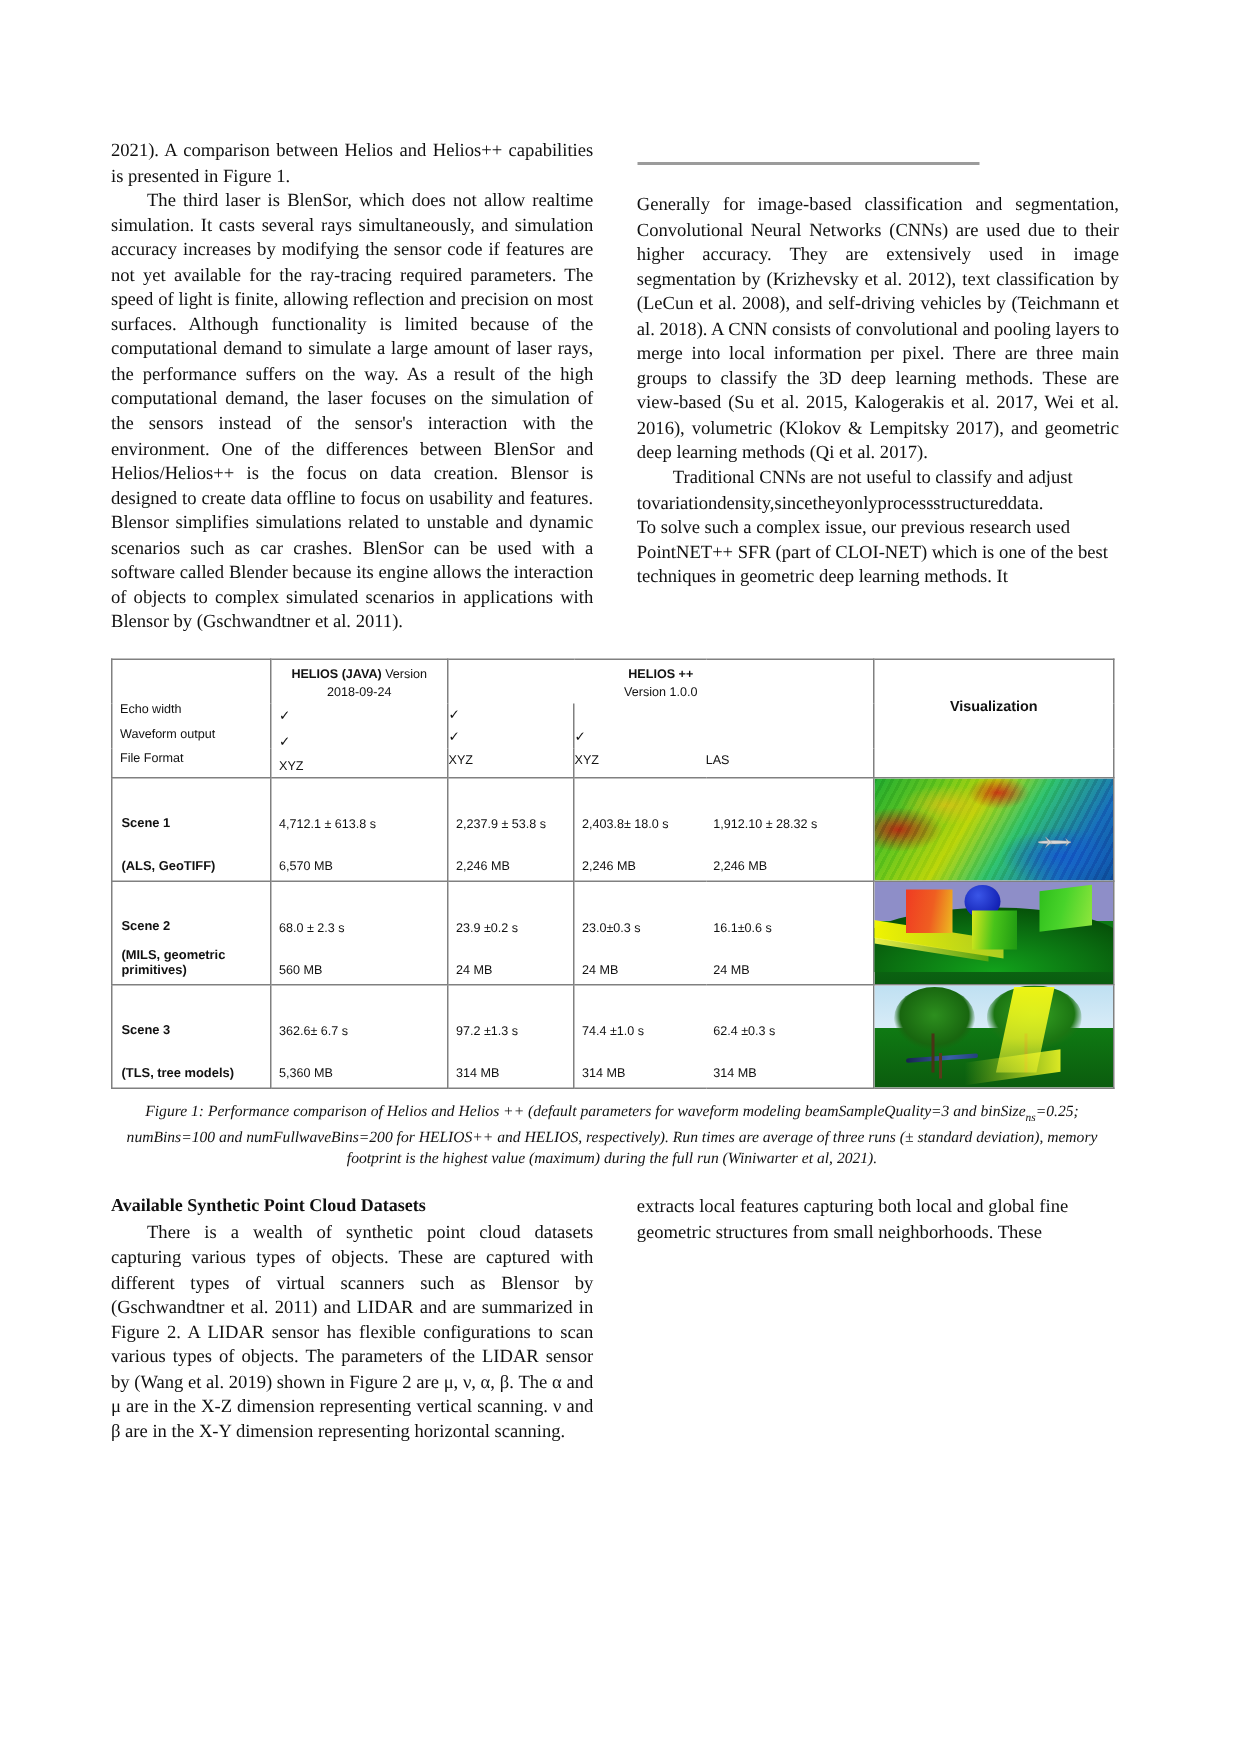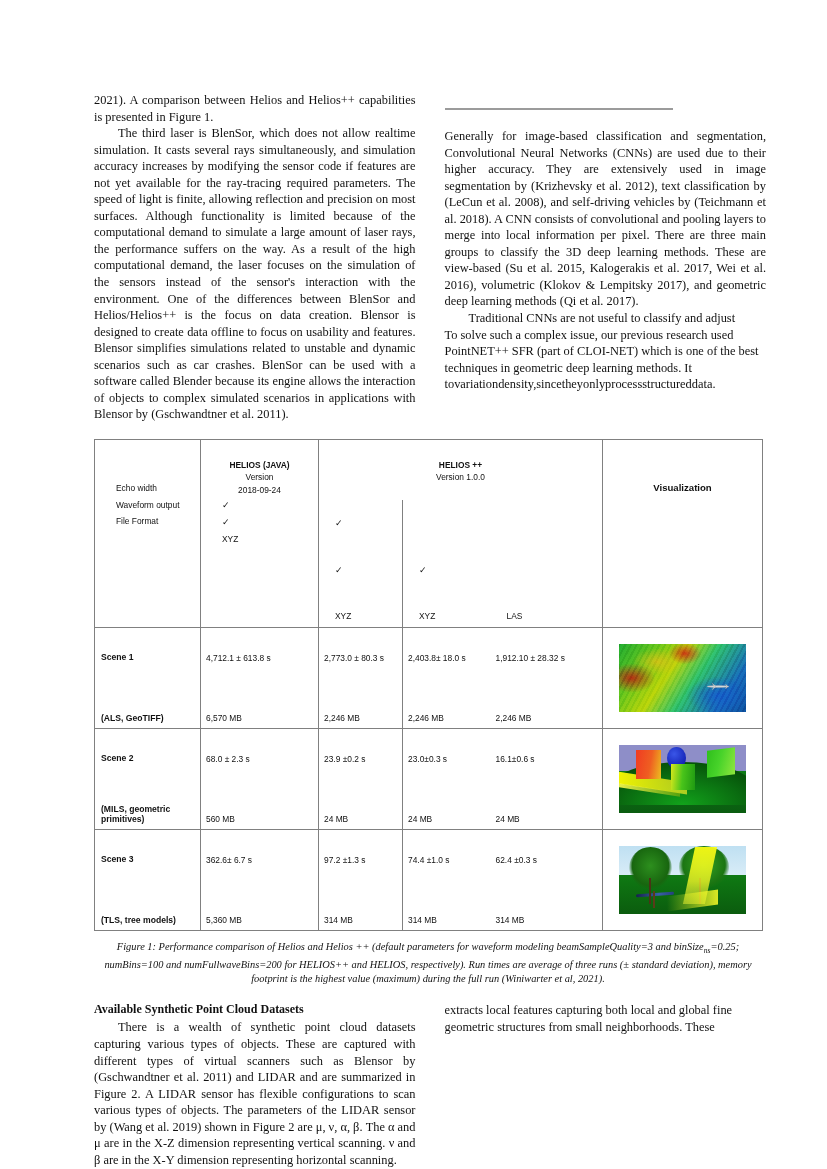--- a/index.html
+++ b/index.html
@@ -13,21 +13,21 @@
   }
   .page {
     position: relative;
     width: 827px;
     height: 1169px;
     background: #ffffff;
     overflow: hidden;
   }
   .content {
     position: absolute;
-    left: 94px;
+    left: 74px;
     top: 92px;
     width: 672px;
   }
   
   .cols {
     display: flex;
     gap: 29px;
     align-items: flex-start;
   }
   .col {
@@ -75,21 +75,21 @@
     border-collapse: collapse;
     width: 668px;
     table-layout: fixed;
     font-family: "Liberation Sans", sans-serif;
     font-size: 8.4px;
     color: #111;
   }
   table.perf td {
     border: 1px solid #808080;
     vertical-align: top;
-    padding: 16px;
+    padding: 0;
   }
   .c1 { width: 106px; }
   .c2 { width: 118px; }
   .c3 { width: 84px; }
   .c4 { width: 88px; }
   .c5 { width: 112px; }
   .c6 { width: 160px; }
 
   .hdr-title {
     text-align: center;
@@ -266,22 +266,22 @@
 
       <div class="col">
         <p class="body">2021). A comparison between Helios and Helios++ capabilities is presented in Figure 1.</p>
         <p class="body indent">The third laser is BlenSor, which does not allow realtime simulation. It casts several rays simultaneously, and simulation accuracy increases by modifying the sensor code if features are not yet available for the ray-tracing required parameters. The speed of light is finite, allowing reflection and precision on most surfaces. Although functionality is limited because of the computational demand to simulate a large amount of laser rays, the performance suffers on the way. As a result of the high computational demand, the laser focuses on the simulation of the sensors instead of the sensor's interaction with the environment. One of the differences between BlenSor and Helios/Helios++ is the focus on data creation. Blensor is designed to create data offline to focus on usability and features. Blensor simplifies simulations related to unstable and dynamic scenarios such as car crashes. BlenSor can be used with a software called Blender because its engine allows the interaction of objects to complex simulated scenarios in applications with Blensor by (Gschwandtner et al. 2011).</p>
       </div>
 
       <div class="col">
         <div class="rule"></div>
         <p class="body">Generally for image-based classification and segmentation, Convolutional Neural Networks (CNNs) are used due to their higher accuracy. They are extensively used in image segmentation by (Krizhevsky et al. 2012), text classification by (LeCun et al. 2008), and self-driving vehicles by (Teichmann et al. 2018). A CNN consists of convolutional and pooling layers to merge into local information per pixel. There are three main groups to classify the 3D deep learning methods. These are view-based (Su et al. 2015, Kalogerakis et al. 2017, Wei et al. 2016), volumetric (Klokov &amp; Lempitsky 2017), and geometric deep learning methods (Qi et al. 2017).</p>
         <p class="body indent">Traditional CNNs are not useful to classify and adjust</p>
+        <p class="nojust">tovariationdensity,sincetheyonlyprocessstructureddata.</p>
         <p class="nojust">To solve such a complex issue, our previous research used PointNET++ SFR (part of CLOI-NET) which is one of the best techniques in geometric deep learning methods. It</p>
-        <p class="nojust">tovariationdensity,sincetheyonlyprocessstructureddata.</p>
       </div>
     </div>
 
     <div class="table-wrap">
       <table class="perf">
         <colgroup>
           <col class="c1">
             <col class="c2">
             <col class="c3">
             <col class="c4">
@@ -334,21 +334,21 @@
           <tr>
             <td class="scene-cell">
               <div class="top">Scene 1</div>
               <div class="bot">(ALS, GeoTIFF)</div>
             </td>
             <td class="val-cell">
               <div class="top">4,712.1 ± 613.8 s</div>
               <div class="bot">6,570 MB</div>
             </td>
             <td class="val-cell">
-              <div class="top">2,773.0 ± 80.3 s</div>
+              <div class="top">2,237.9 ± 53.8 s</div>
               <div class="bot">2,246 MB</div>
             </td>
             <td class="val-cell" style="border-left:none;border-right:none;text-align:right;">
               <div class="top">2,403.8± 18.0 s</div>
               <div class="bot">2,246 MB</div>
             </td>
             <td class="val-cell" style="border-left:none;">
               <div class="top">1,912.10 ± 28.32 s</div>
               <div class="bot">2,246 MB</div>
             </td>

